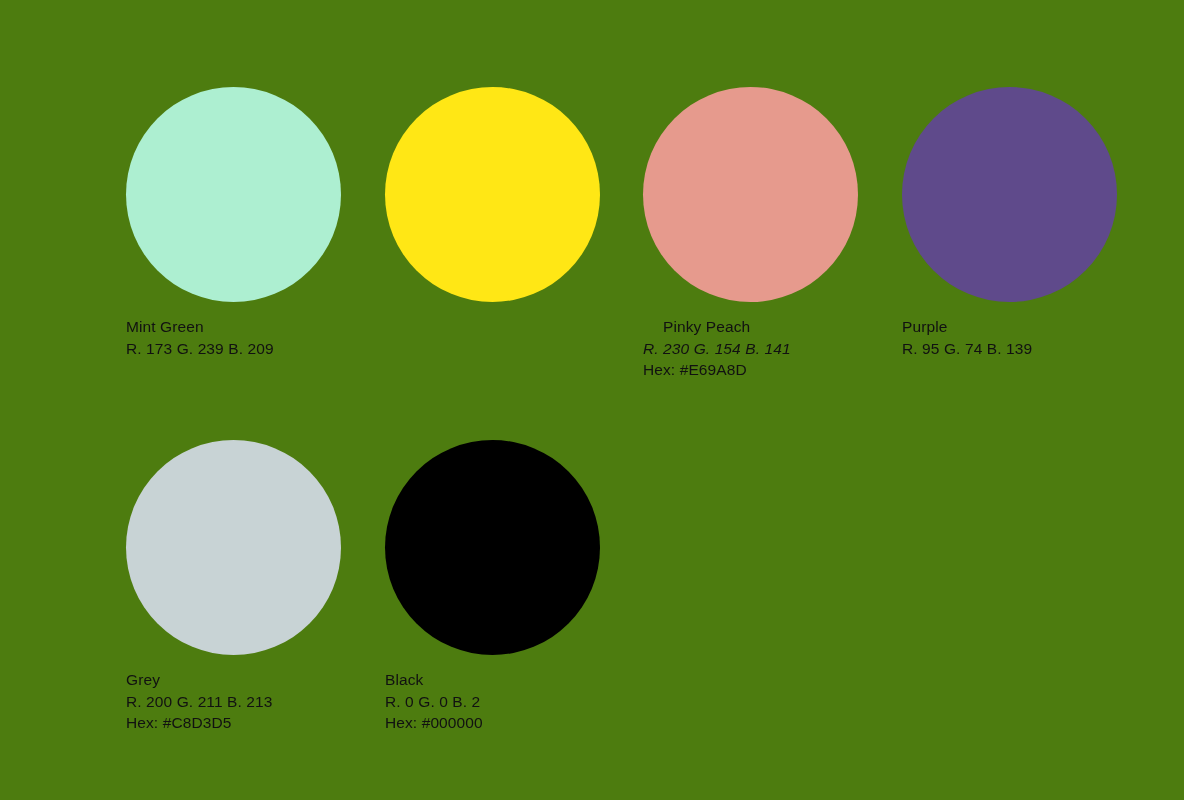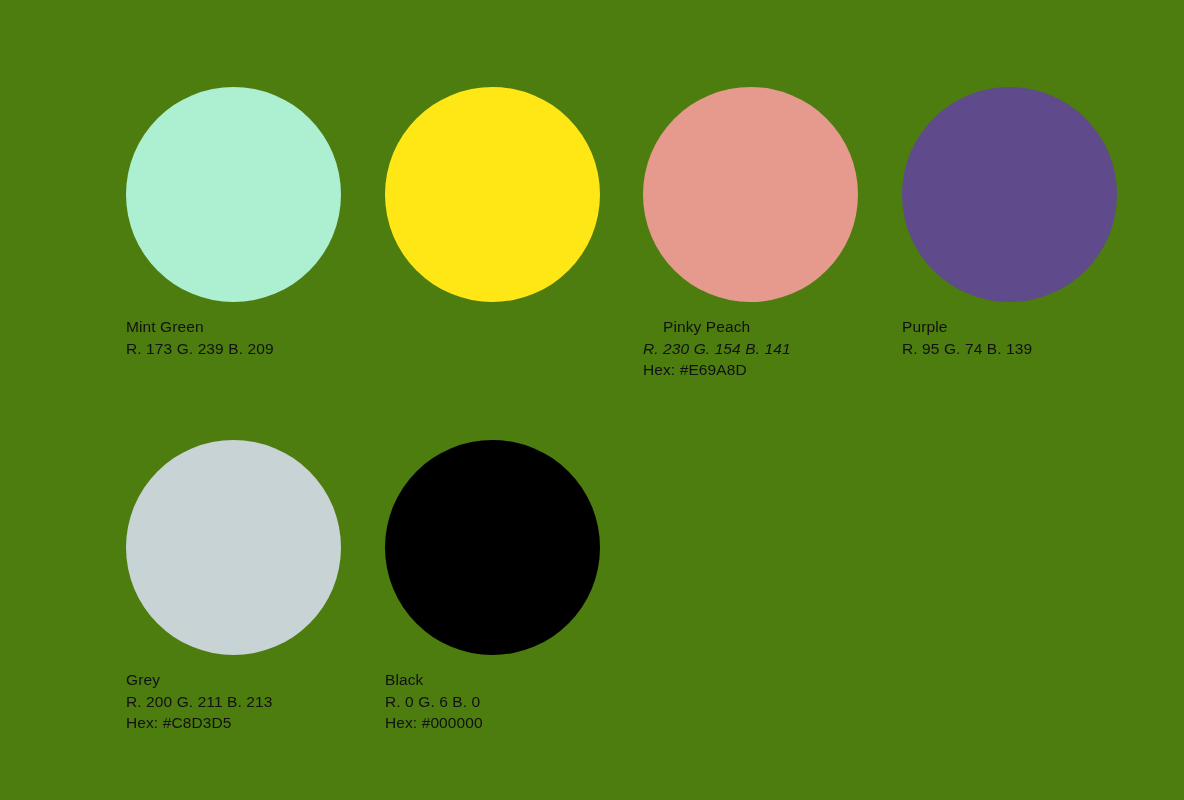--- a/index.html
+++ b/index.html
@@ -98,18 +98,18 @@
       <span class="swatch-name" style="color: rgb(17, 17, 17);">Grey</span>
       <span class="swatch-rgb" style="color: rgb(17, 17, 17);">R. 200  G. 211  B. 213</span>
       <span class="swatch-hex" style="color: rgb(17, 17, 17);">Hex: #C8D3D5</span>
     </div>
   </div>
 
   <div class="swatch" id="swatch-black">
     <span class="swatch-disc" style="background-color: rgb(0, 0, 0);"></span>
     <div class="swatch-info">
       <span class="swatch-name" style="color: rgb(17, 17, 17);">Black</span>
-      <span class="swatch-rgb" style="color: rgb(17, 17, 17);">R. 0  G. 6  B. 0</span>
+      <span class="swatch-rgb" style="color: rgb(17, 17, 17);">R. 0  G. 0  B. 2</span>
       <span class="swatch-hex" style="color: rgb(17, 17, 17);">Hex: #000000</span>
     </div>
   </div>
 
 </div>
 
 </body></html>

